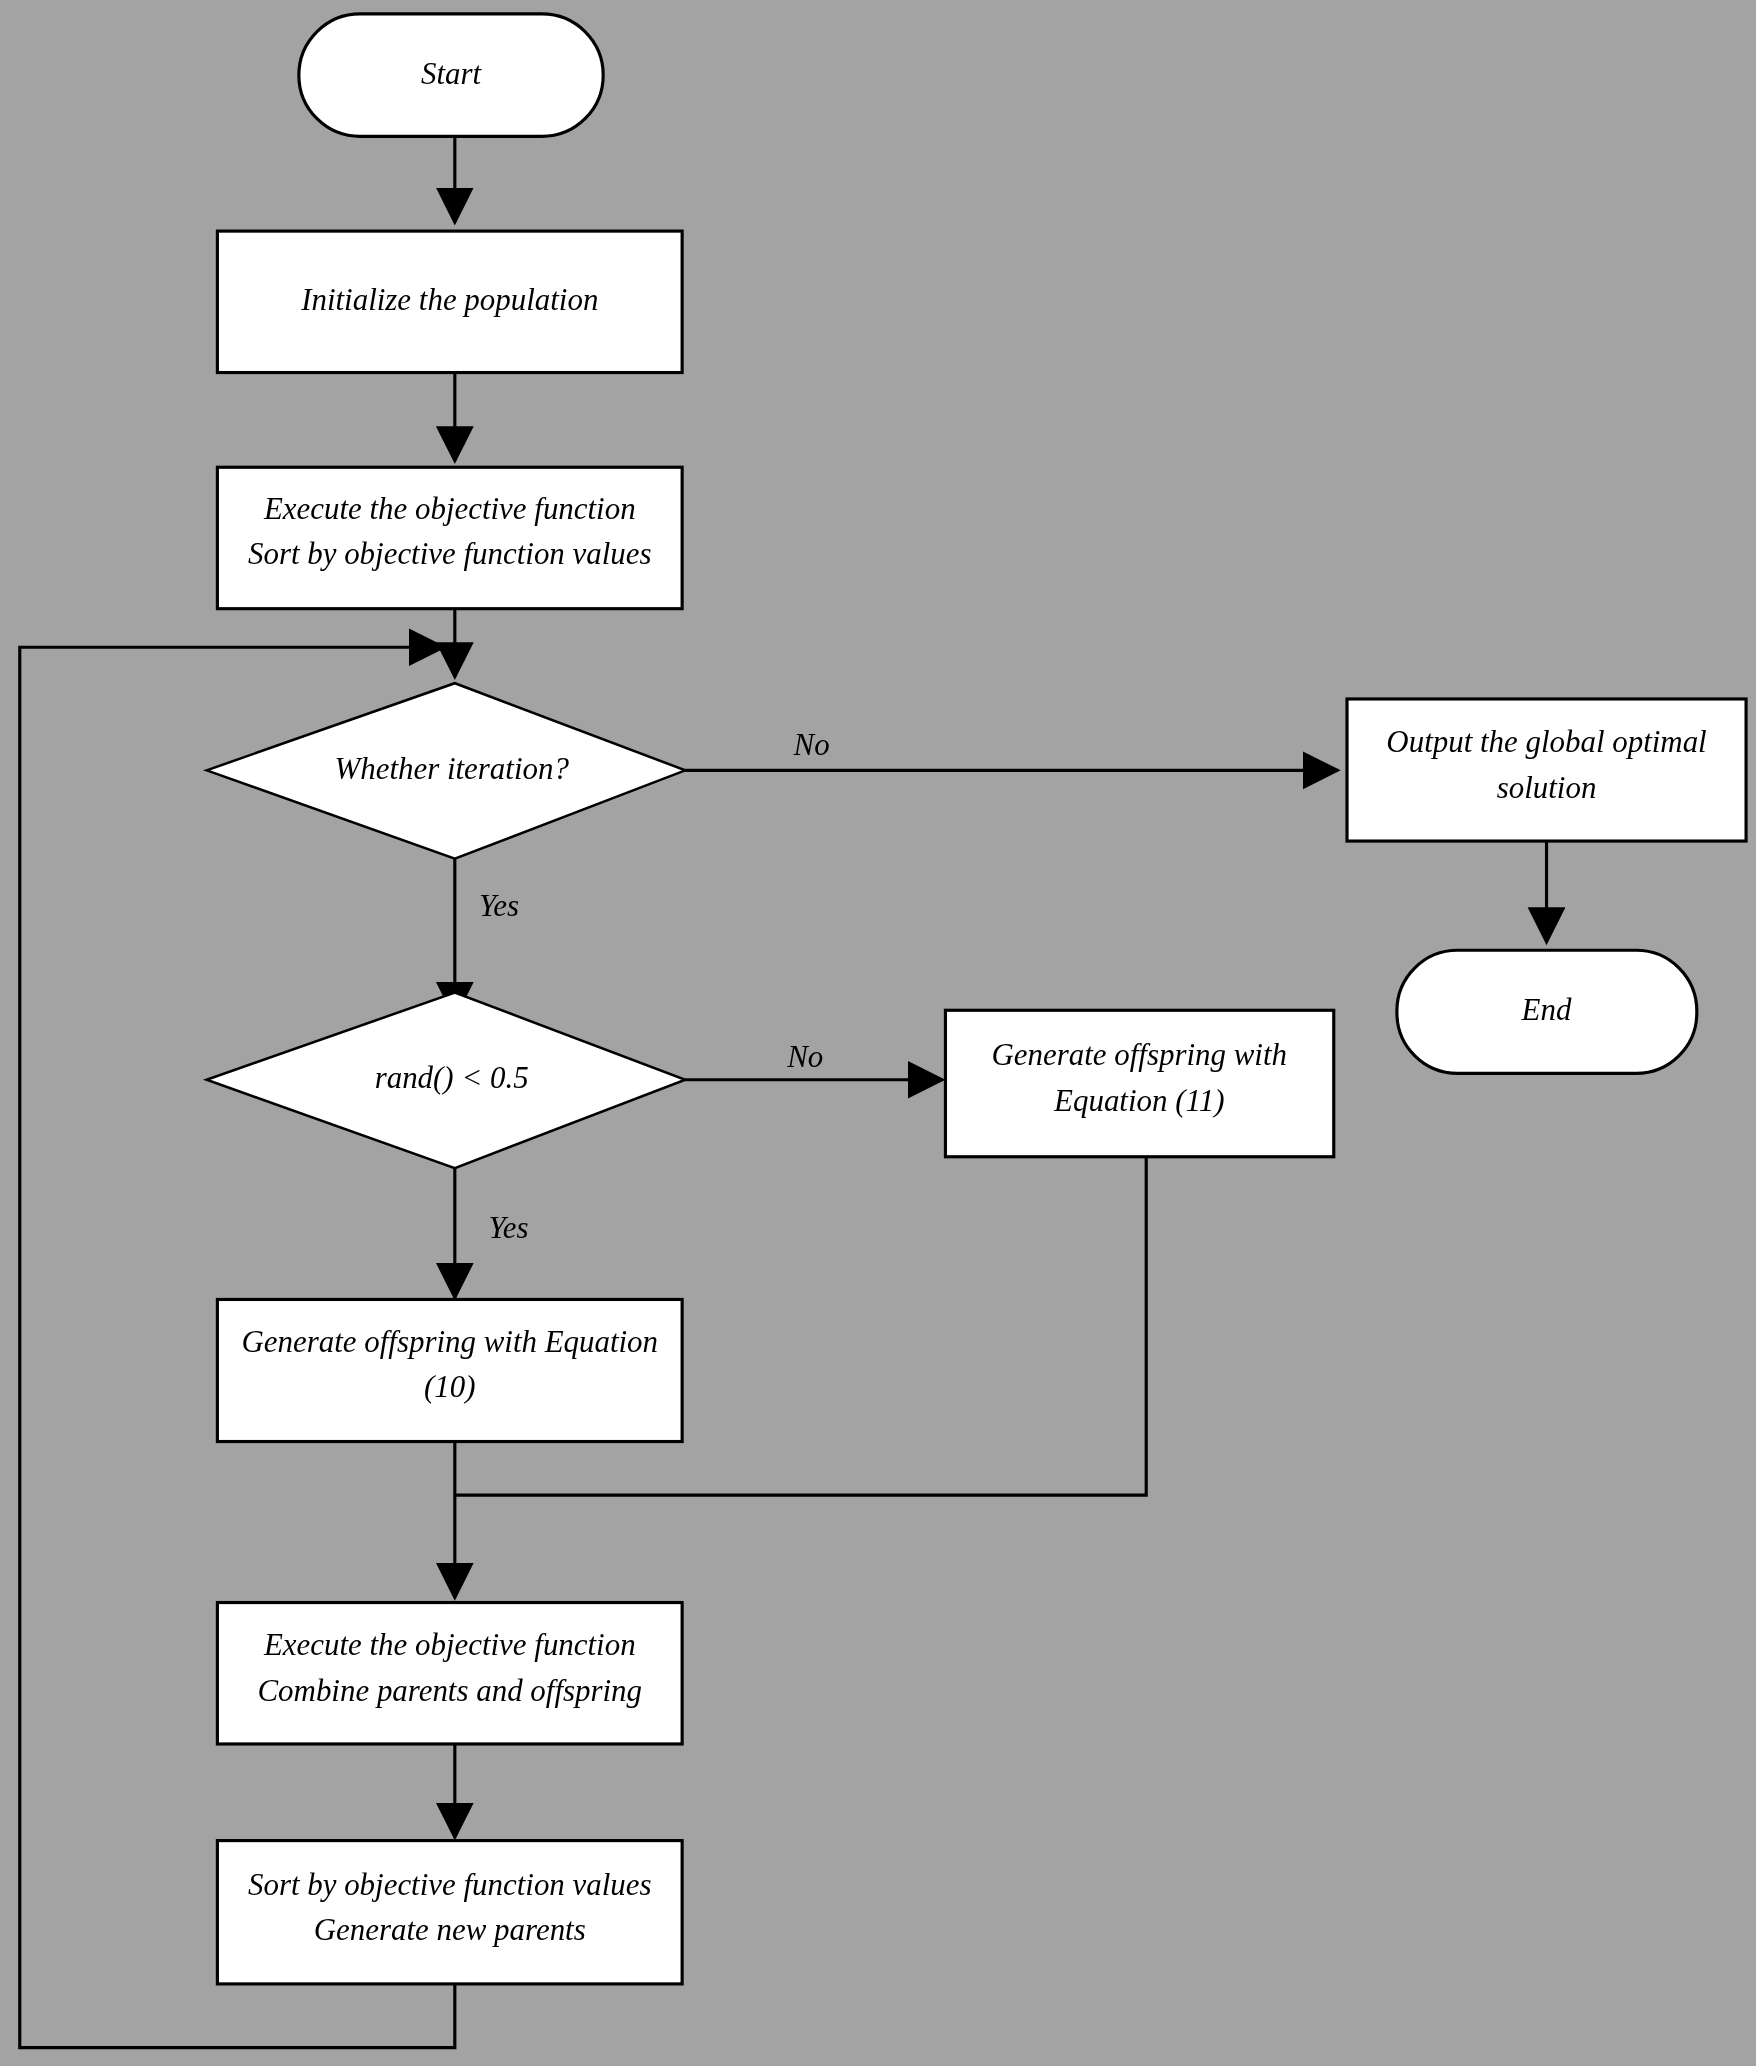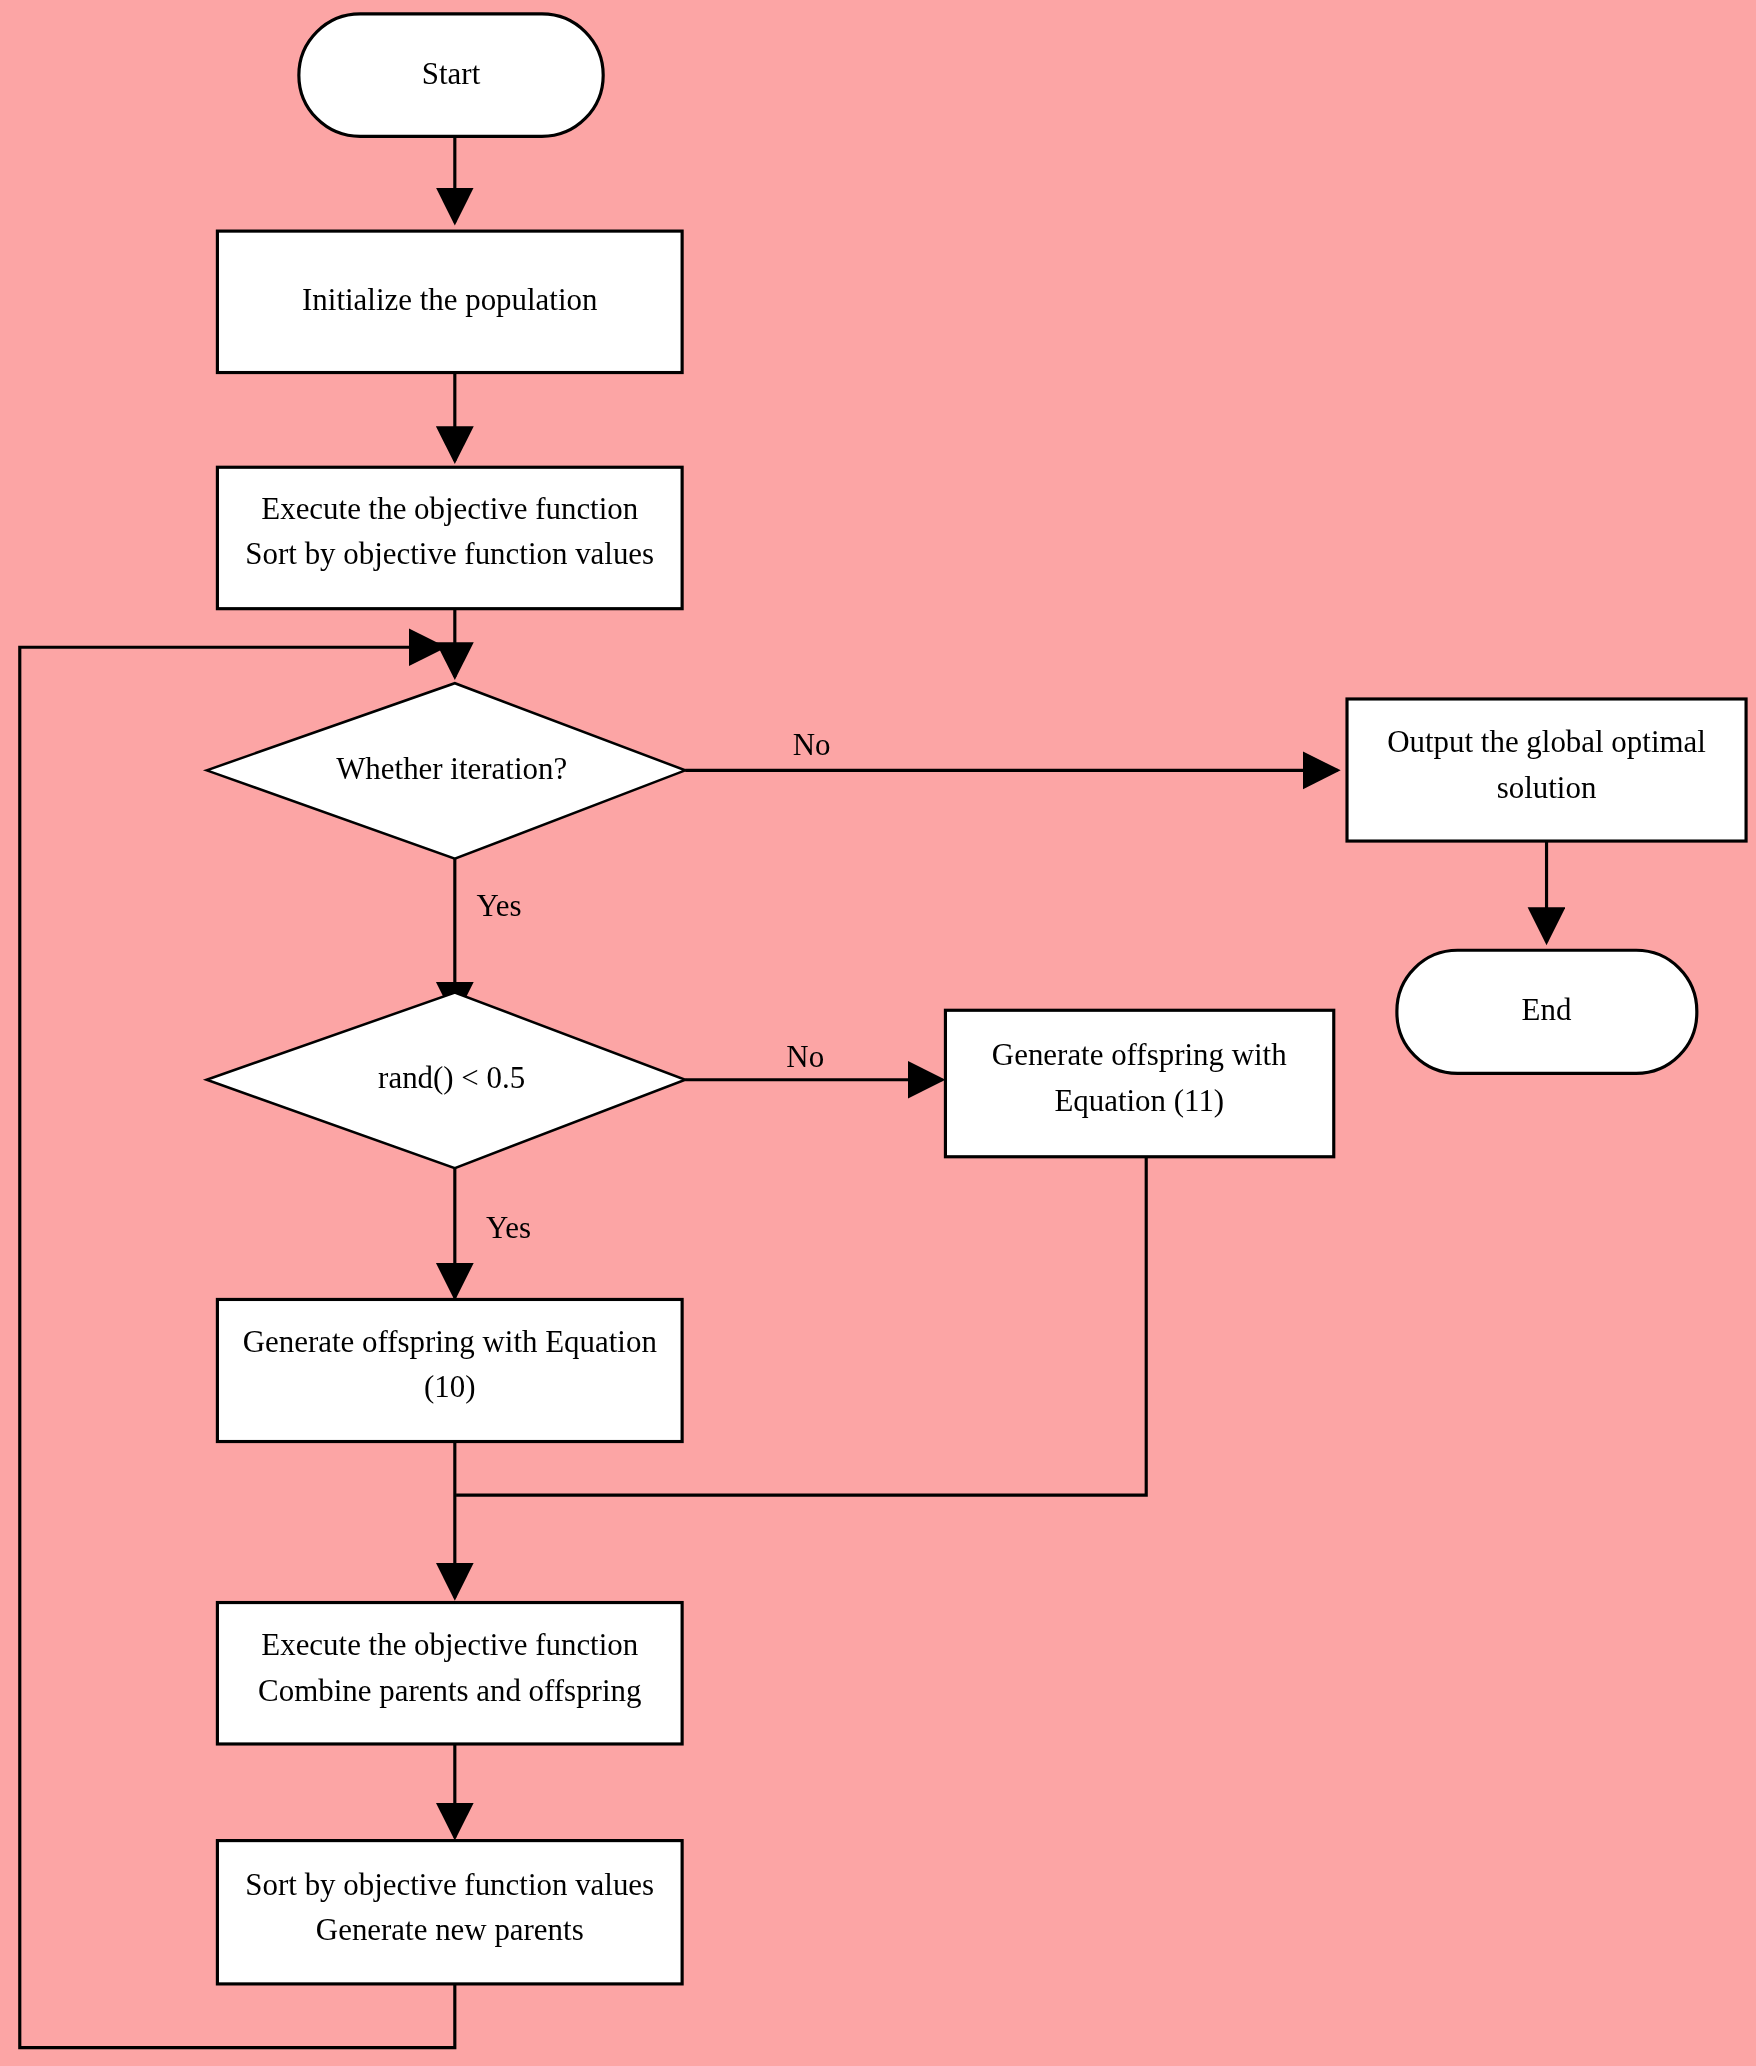--- a/index.html
+++ b/index.html
@@ -4,22 +4,23 @@
 <style>
   html, body {
     margin: 0;
     padding: 0;
     background: #ffffff;
   }
   #flowchart-root {
     position: relative;
     width: 1757px;
     height: 2066px;
-    background: #fca5a5;
+    background: #a3a3a3;
     font-family: "Liberation Serif", "DejaVu Serif", serif;
+    font-style: italic;
   }
   svg#flow-svg {
     position: absolute;
     left: 0;
     top: 0;
     width: 1757px;
     height: 2066px;
     display: block;
   }
   .node-shape {

